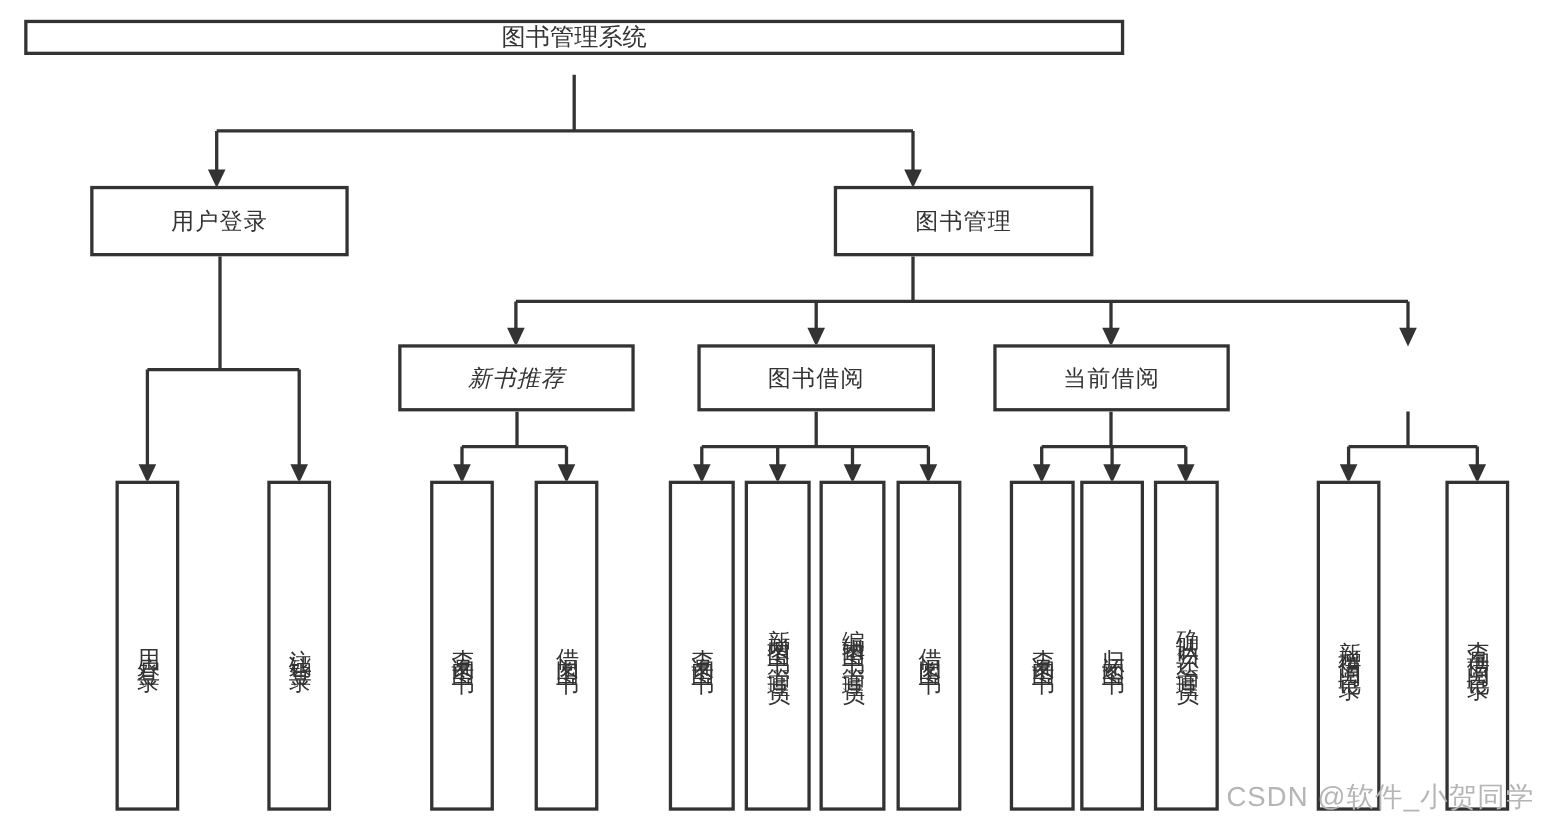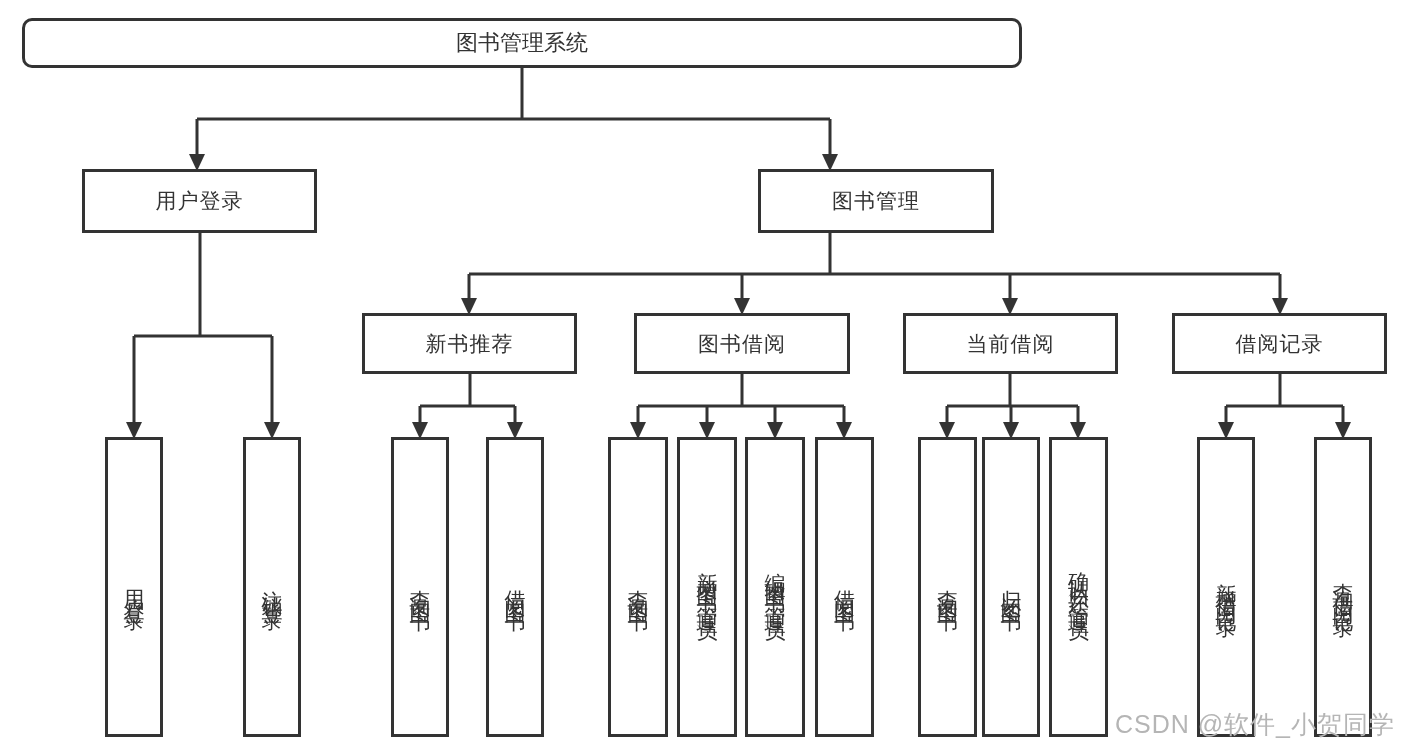--- a/index.html
+++ b/index.html
@@ -41,24 +41,24 @@
     top: 50%;
     transform: translate(-50%, -50%);
     writing-mode: vertical-rl;
     text-orientation: mixed;
     font-size: 21px;
     letter-spacing: 7px;
     white-space: nowrap;
     color: #333333;
   }
   
-  .n-root   { left: 22px;  top: 18px;  width: 1000px; height: 50px; border-radius: 10px; }
+  .n-root   { left: 22px;  top: 18px;  width: 1000px; height: 32px; }
   .n-l1-0   { left: 82px;  top: 169px; width: 235px;  height: 64px; }
   .n-l1-1   { left: 712px; top: 169px; width: 236px;  height: 64px; margin-left: 46px; }
-  .n-l2-0   { left: 362px;  top: 313px; width: 215px; height: 61px; }
+  .n-l2-0   { left: 362px;  top: 313px; width: 215px; height: 61px; font-style: italic; }
   .n-l2-1   { left: 634px;  top: 313px; width: 216px; height: 61px; }
   .n-l2-2   { left: 903px;  top: 313px; width: 215px; height: 61px; }
   .n-l2-3   { left: 1172px; top: 313px; width: 215px; height: 61px; }
   .leaf     { top: 437px; height: 300px; }
   .n-leaf-0  { left: 105px;  width: 58px; }
   .n-leaf-1  { left: 243px;  width: 58px; }
   .n-leaf-2  { left: 391px;  width: 58px; }
   .n-leaf-3  { left: 486px;  width: 58px; }
   .n-leaf-4  { left: 608px;  width: 60px; }
   .n-leaf-5  { left: 677px;  width: 60px; }
@@ -125,21 +125,20 @@
   </svg>
 
   <div class="node root n-root">图书管理系统</div>
 
   <div class="node h n-l1-0">用户登录</div>
   <div class="node h n-l1-1">图书管理</div>
 
   <div class="node h n-l2-0">新书推荐</div>
   <div class="node h n-l2-2">当前借阅</div>
   <div class="node h n-l2-1">图书借阅</div>
-  <div class="node h n-l2-3">借阅记录</div>
 
   <div class="node leaf n-leaf-0">
     <span class="vtext">用户登录</span>
   </div>
   <div class="node leaf n-leaf-1">
     <span class="vtext">注销登录</span>
   </div>
   <div class="node leaf n-leaf-2">
     <span class="vtext">查询图书</span>
   </div>

